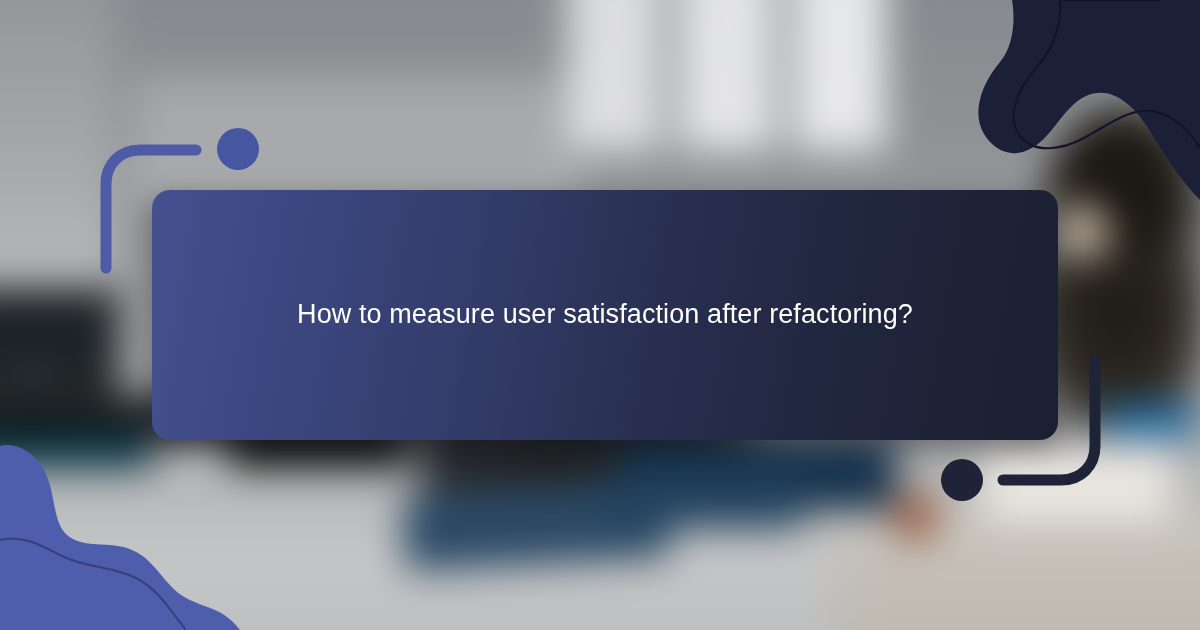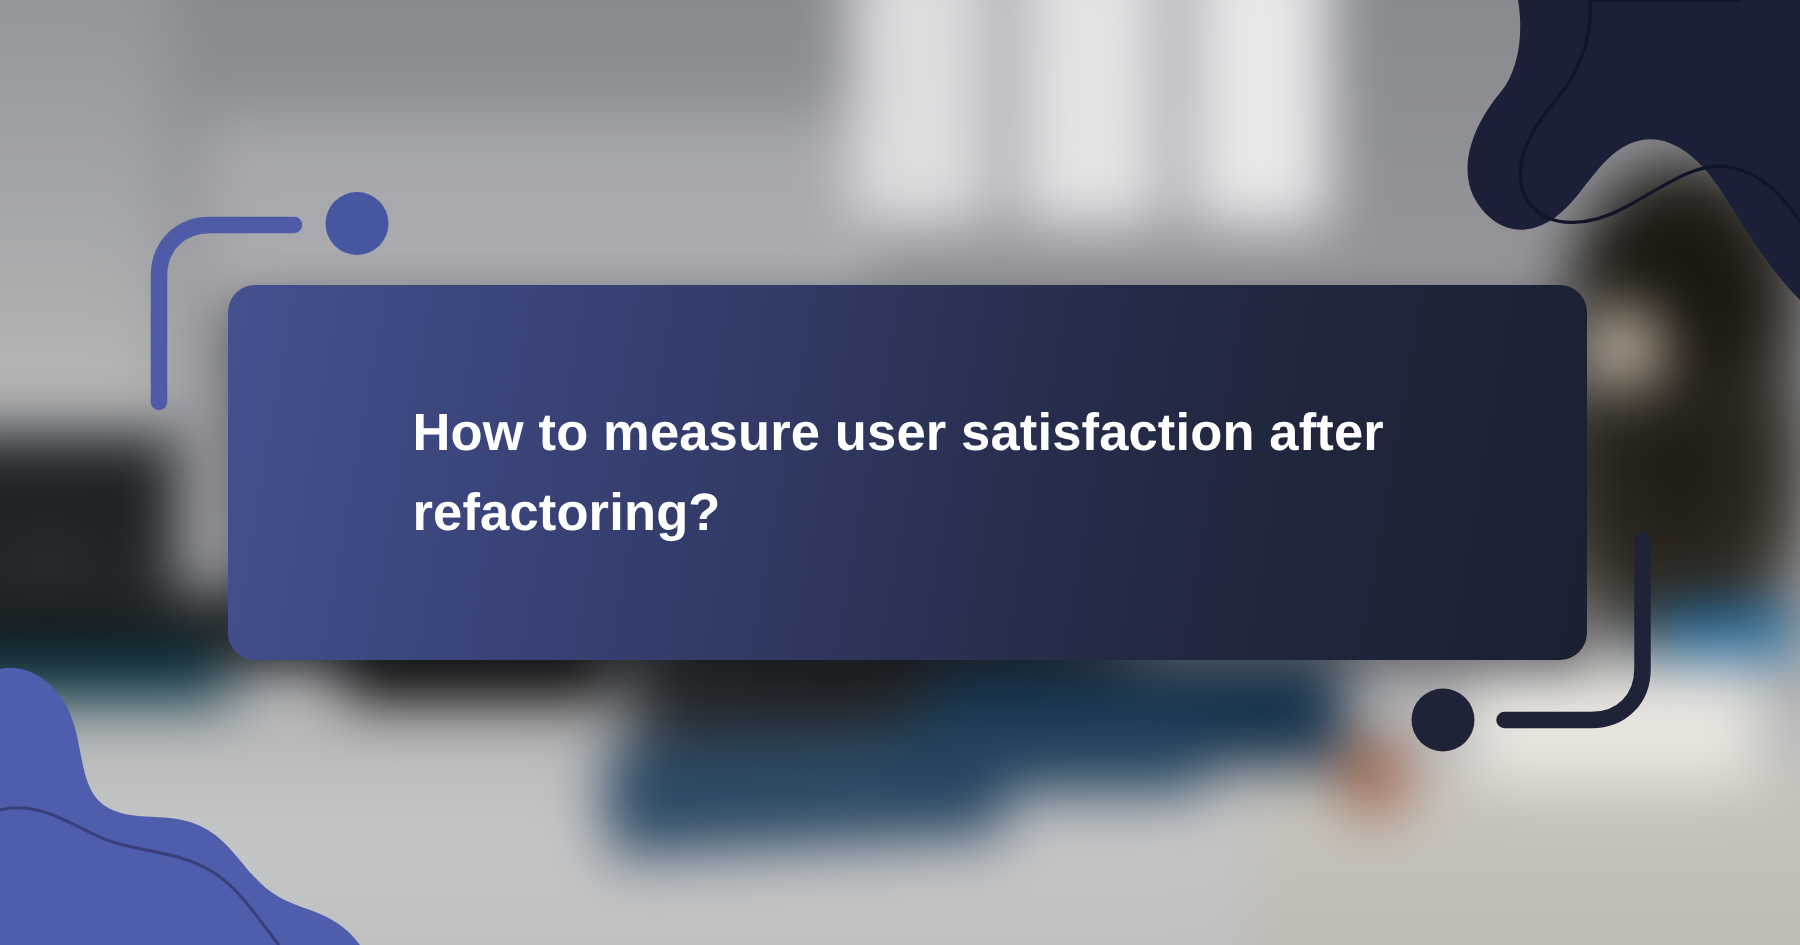--- a/index.html
+++ b/index.html
@@ -171,24 +171,24 @@
     display: flex;
     align-items: center;
     justify-content: center;
     box-sizing: border-box;
     padding: 0 48px;
   }
   .card-title {
     margin: 0;
     color: #ffffff;
     font-family: "Liberation Sans", sans-serif;
-    font-size: 35px;
-    font-weight: 700;
+    font-size: 27px;
+    font-weight: 400;
     line-height: 1.52;
-    text-align: left;
+    text-align: right;
     letter-spacing: .1px;
     max-width: 660px;
   }
 </style>
 </head>
 <body>
 
 <div id="stage">
 
   <div class="bg-photo">

